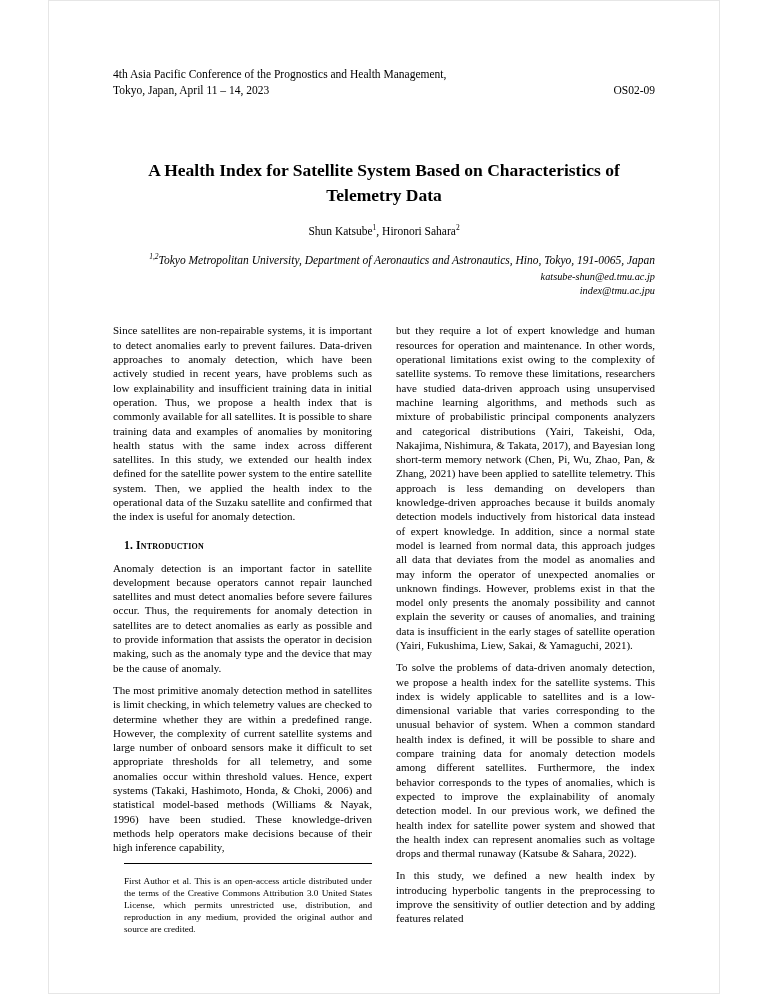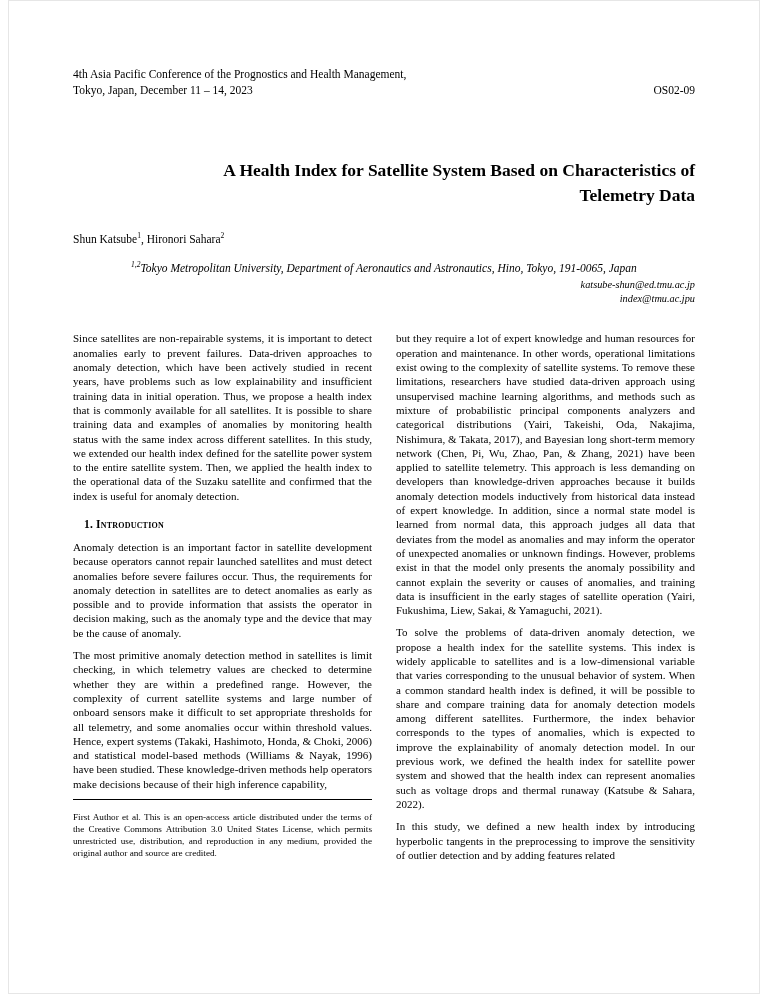--- a/index.html
+++ b/index.html
@@ -1,52 +1,53 @@
 <!DOCTYPE html>
 <html><head>
 <meta charset="utf-8">
 <style>
   html, body { margin: 0; padding: 0; background: #ffffff; }
   .page {
     position: relative;
-    width: 752px;
+    width: 672px;
     height: 994px;
     margin: 0 auto;
     background: #ffffff;
     box-sizing: border-box;
     padding: 66px 64px 30px 64px;
     font-family: "Liberation Serif", "DejaVu Serif", serif;
     color: #000000;
     overflow: hidden;
     border: 1px solid #e6e6e6;
   }
   .running-head {
     display: flex;
     justify-content: space-between;
     align-items: flex-end;
     font-size: 11.5px;
     line-height: 1.35;
   }
   .head-right { font-size: 11.5px; white-space: nowrap; }
   .title {
     margin: 60px 0 8px 0;
-    text-align: right;
+    text-align: center;
     font-size: 17.5px;
     font-weight: bold;
     line-height: 1.4;
   }
   .title div { display: block; }
   .authors {
-    margin-top: 24px;
+    margin-top: 16px;
+    text-align: center;
     font-size: 11.5px;
   }
   .authors sup, .affiliation sup { font-size: 7.5px; }
   .affiliation {
     margin-top: 15px;
-    text-align: center;
+    text-align: right;
     font-style: italic;
     font-size: 11.5px;
   }
   .email {
     text-align: right;
     font-style: italic;
     font-size: 10.3px;
     line-height: 1.35;
   }
   .email.first { margin-top: 4px; }
@@ -76,37 +77,38 @@
     text-align: left;
     font-size: 11.5px;
     font-weight: bold;
     font-variant: small-caps;
     letter-spacing: 0.2px;
   }
   .footnote {
     margin-top: 2px;
     border-top: 1px solid #000000;
     padding-top: 11px;
+    margin-left: 11px;
   }
   .footnote p {
     margin: 0;
     font-size: 9.2px;
     line-height: 1.32;
     text-align: justify;
   }
 </style>
 </head>
 <body>
 
 <div class="page">
 
   <header class="running-head">
     <div class="head-left">
       <div>4th Asia Pacific Conference of the Prognostics and Health Management,</div>
-      <div>Tokyo, Japan, December 11 – 14, 2023</div>
+      <div>Tokyo, Japan, April 11 – 14, 2023</div>
     </div>
     <div class="head-right">OS02-09</div>
   </header>
 
   <h1 class="title">
     <div>A Health Index for Satellite System Based on Characteristics of</div>
     <div>Telemetry Data</div>
   </h1>
 
   <div class="authors"><span>Shun Katsube</span><sup>1</sup><span>, </span><span>Hironori Sahara</span><sup>2</sup></div>

